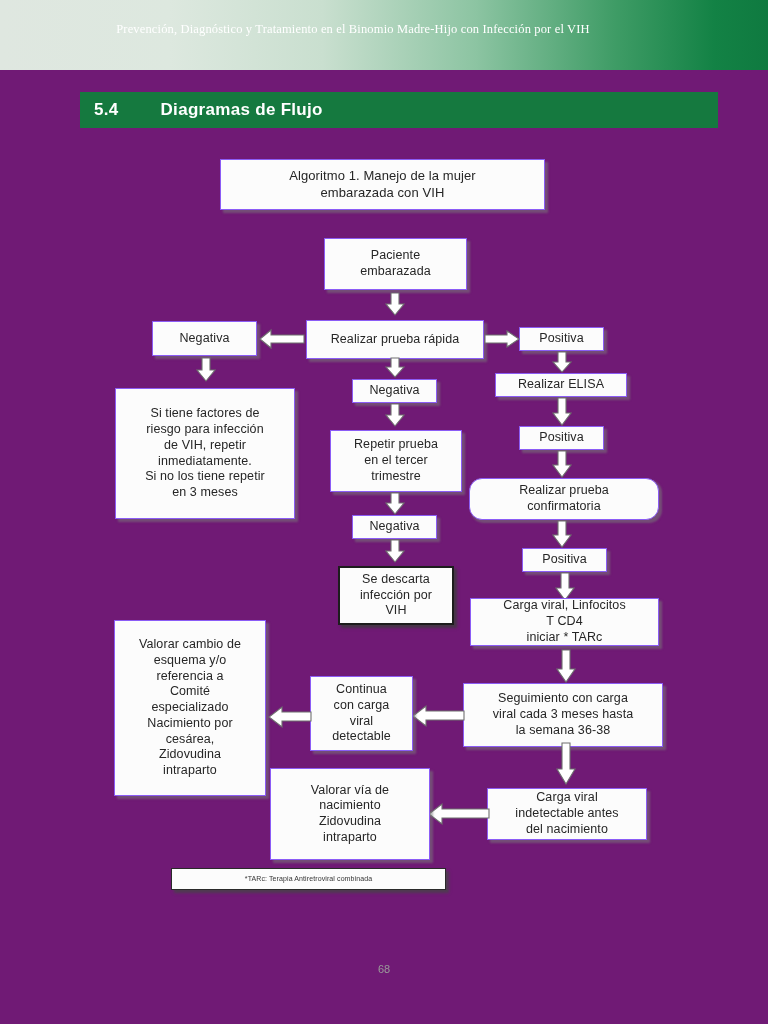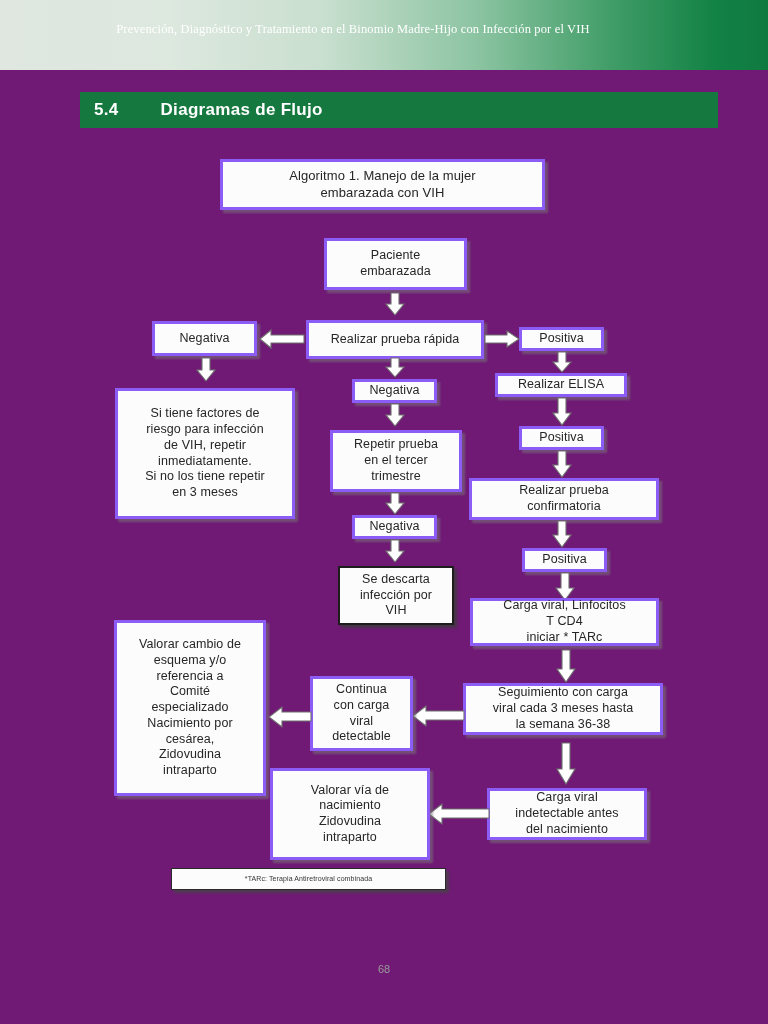--- a/index.html
+++ b/index.html
@@ -66,21 +66,21 @@
   
   #flow {
     position: absolute;
     left: 0; top: 0;
     width: 768px; height: 1024px;
   }
 
   .node {
     position: absolute;
     background: #fcfcfc;
-    border: 3px solid #8b5cf6;
+    border: 1px solid #8b5cf6;
     box-shadow: 2.5px 2.5px 2px rgba(120,120,120,0.55);
     display: flex;
     align-items: center;
     justify-content: center;
     text-align: center;
     color: #262626;
     font-size: 12.5px;
     line-height: 1.26;
     padding: 2px 4px;
     letter-spacing: 0.1px;
@@ -250,21 +250,21 @@
     <div class="node" style="left:519px; top:426px; width:85px; height:24px;">
       <span class="txt">Positiva</span>
     </div>
 
     <div class="arrow" style="left:552px; top:451px;">
       <svg width="20" height="27" viewBox="0 0 20 27">
         <path d="M6,0 L6,14 L1,14 L10,26 L19,14 L14,14 L14,0 Z"></path>
       </svg>
     </div>
 
-    <div class="node" style="left:469px; top:478px; width:190px; height:42px;">
+    <div class="node" style="left:469px; top:478px; width:190px; height:42px;border-radius:13px;">
       <span class="txt">Realizar prueba
 confirmatoria</span>
     </div>
 
     <div class="arrow" style="left:552px; top:521px;">
       <svg width="20" height="27" viewBox="0 0 20 27">
         <path d="M6,0 L6,14 L1,14 L10,26 L19,14 L14,14 L14,0 Z"></path>
       </svg>
     </div>
 
@@ -283,21 +283,21 @@
 T CD4
 iniciar  * TARc</span>
     </div>
 
     <div class="arrow" style="left:556px; top:650px;">
       <svg width="20" height="33" viewBox="0 0 20 33">
         <path d="M6,0 L6,19 L1,19 L10,32 L19,19 L14,19 L14,0 Z"></path>
       </svg>
     </div>
 
-    <div class="node" style="left:463px; top:683px; width:200px; height:52px;">
+    <div class="node" style="left:463px; top:683px; width:200px; height:64px;">
       <span class="txt">Seguimiento con carga
 viral cada 3 meses hasta
 la semana 36-38</span>
     </div>
 
     <div class="arrow" style="left:412px; top:705px;">
       <svg width="53" height="22" viewBox="0 0 53 22">
         <path d="M52,6 L14,6 L14,1 L1,11 L14,21 L14,15 L52,15 Z"></path>
       </svg>
     </div>

